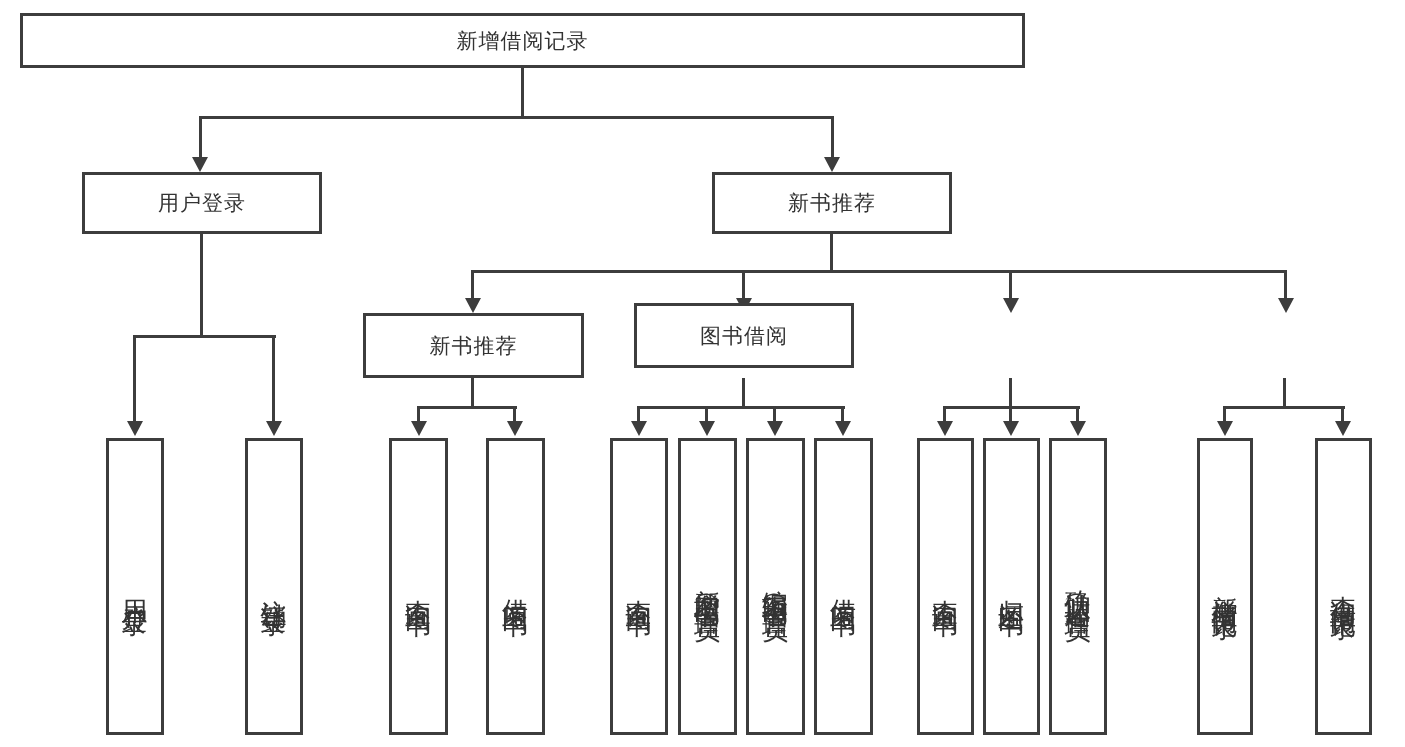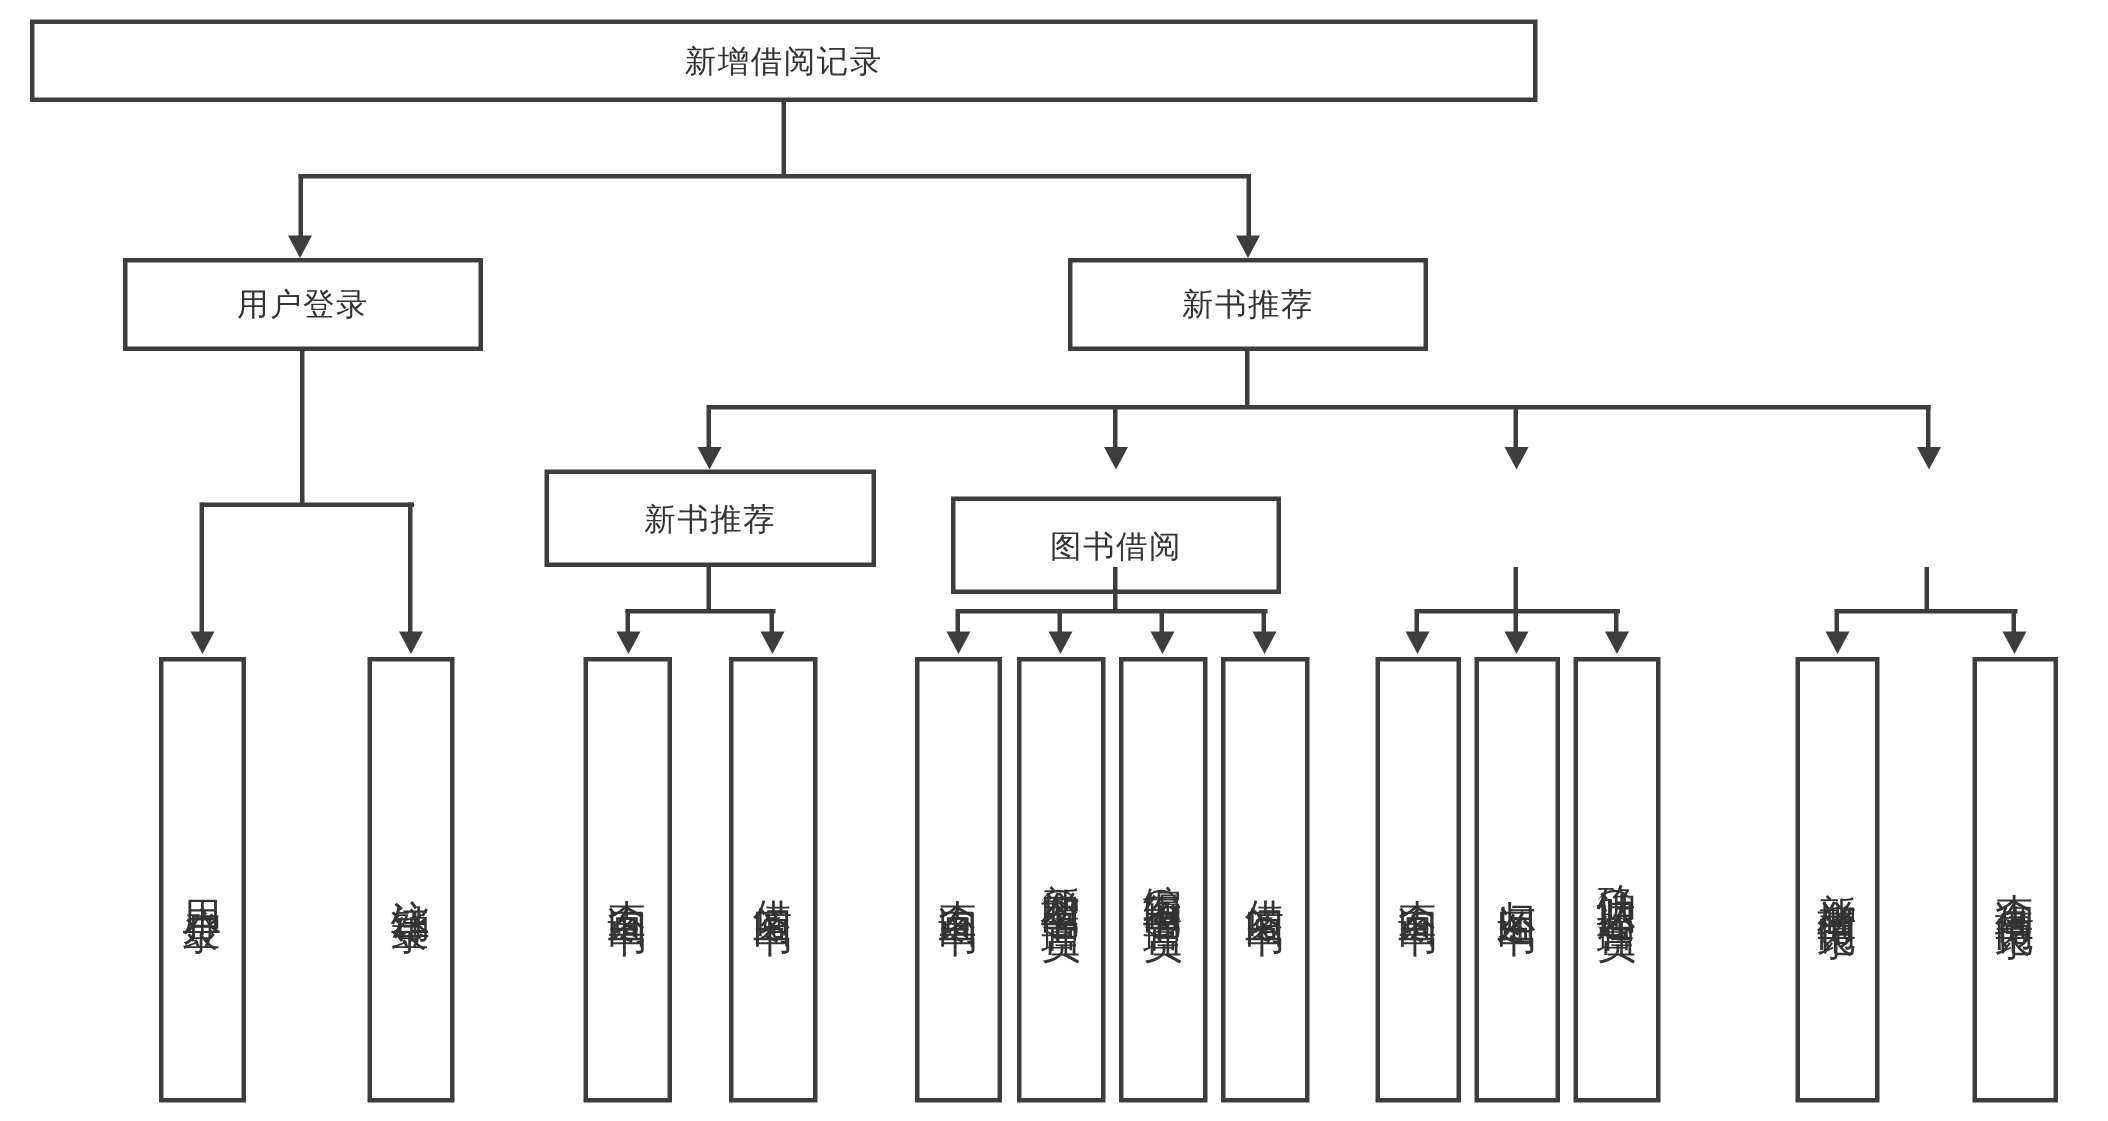--- a/index.html
+++ b/index.html
@@ -58,21 +58,21 @@
   <div class="vl" style="left:471px;top:270px;height:30px"></div>
   <div class="arrow" style="left:465px;top:298px"></div>
   <div class="vl" style="left:742px;top:270px;height:30px"></div>
   <div class="arrow" style="left:736px;top:298px"></div>
   <div class="vl" style="left:1009px;top:270px;height:30px"></div>
   <div class="arrow" style="left:1003px;top:298px"></div>
   <div class="vl" style="left:1284px;top:270px;height:30px"></div>
   <div class="arrow" style="left:1278px;top:298px"></div>
 
   <div class="node h" style="left:363px;top:313px;width:221px;height:65px">新书推荐</div>
-  <div class="node h" style="left:634px;top:331px;width:220px;height:65px">图书借阅</div>
+  <div class="node h" style="left:634px;top:303px;width:220px;height:65px">图书借阅</div>
 
   <div class="vl" style="left:471px;top:378px;height:30px"></div>
   <div class="hl" style="left:417px;top:406px;width:100px"></div>
   <div class="vl" style="left:417px;top:406px;height:17px"></div>
   <div class="arrow" style="left:411px;top:421px"></div>
   <div class="vl" style="left:513px;top:406px;height:17px"></div>
   <div class="arrow" style="left:507px;top:421px"></div>
 
   <div class="vl" style="left:742px;top:378px;height:30px"></div>
   <div class="hl" style="left:639px;top:406px;width:206px"></div>

